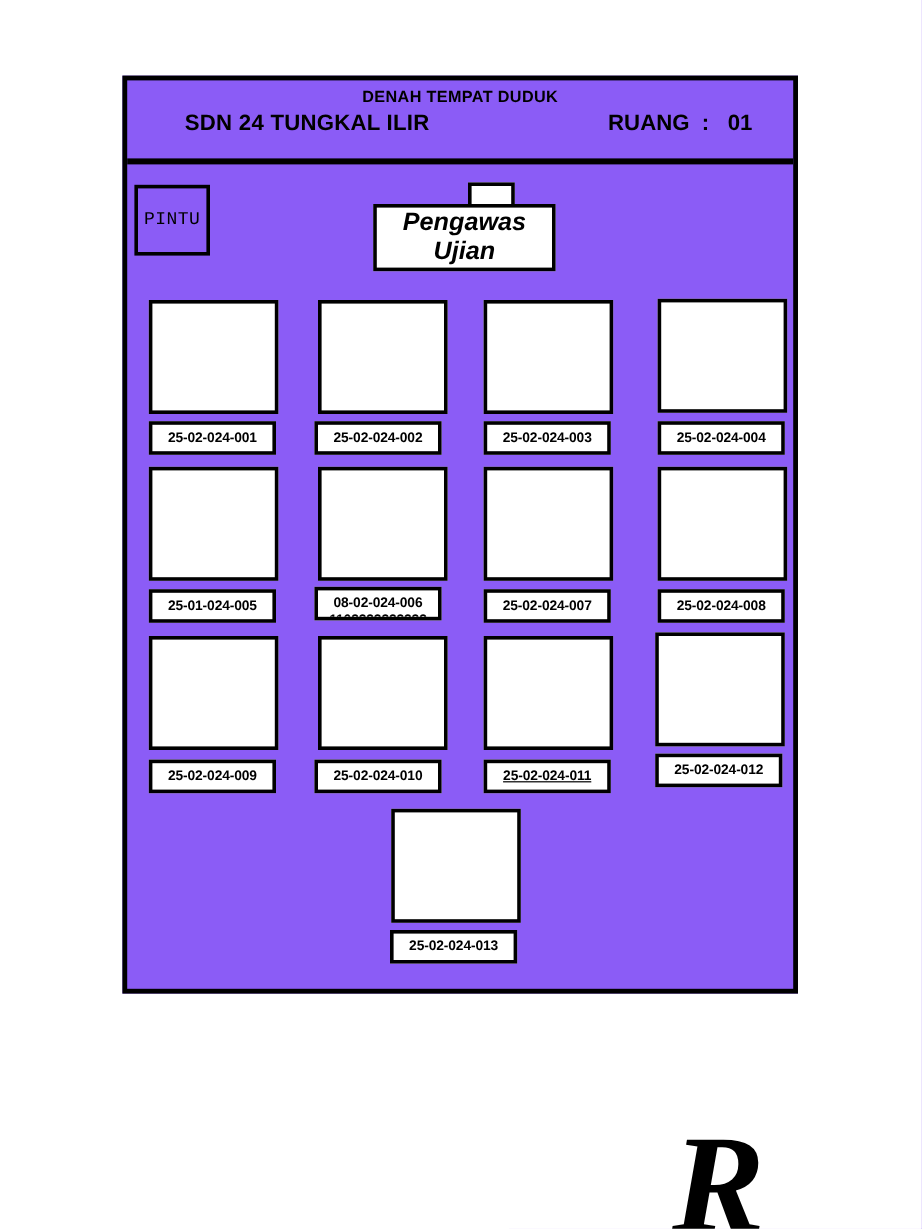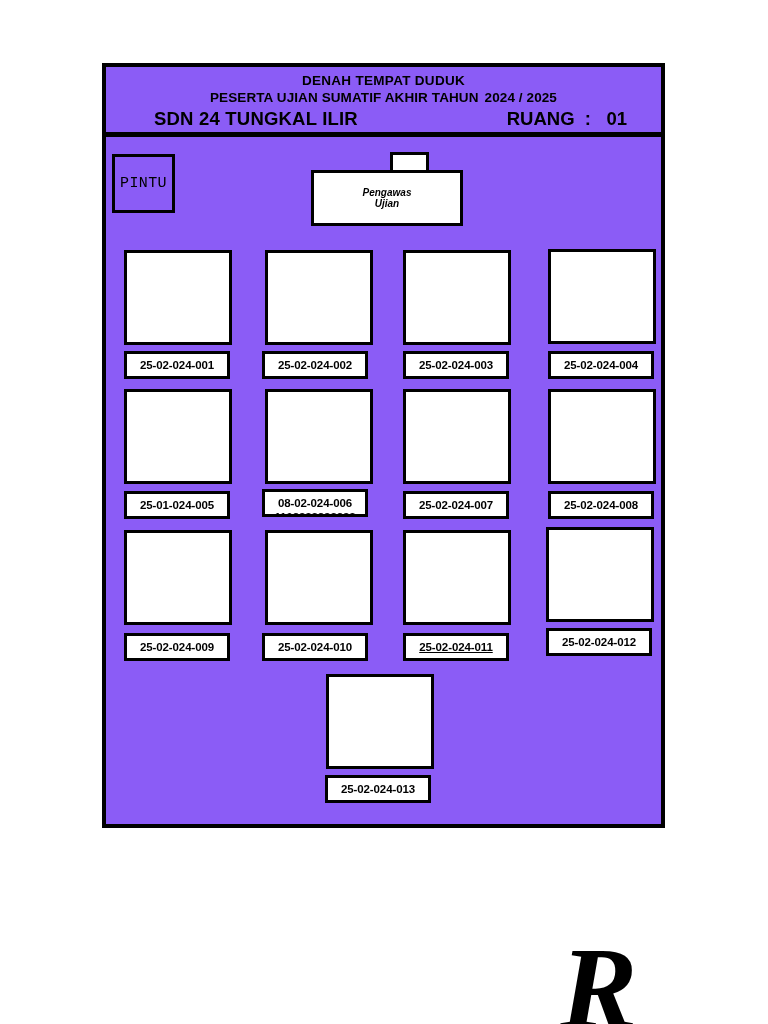--- a/index.html
+++ b/index.html
@@ -124,21 +124,21 @@
     box-sizing: border-box;
     border: 3px solid #000;
     background: #fff;
     z-index: 2;
     display: flex;
     flex-direction: column;
     align-items: center;
     justify-content: center;
   }
   #proctor-desk .desk-label {
-    font-size: 10px;
+    font-size: 21px;
     font-weight: bold;
     font-style: italic;
     line-height: 1.15;
     text-align: center;
   }
 
   
   .seat {
     position: absolute;
   }
@@ -197,21 +197,20 @@
     color: #000;
   }
 </style>
 </head>
 <body>
 
 <div id="seating-chart">
 
   <div id="chart-header">
     <div class="hdr-line1">DENAH TEMPAT DUDUK</div>
-    <div class="hdr-line2"><span>PESERTA UJIAN SUMATIF AKHIR TAHUN</span><span class="yr">2024 / 2025</span></div>
     <div class="hdr-line3">
       <span class="hdr-school">SDN 24 TUNGKAL ILIR</span>
       <span class="hdr-room">RUANG  :   01</span>
     </div>
   </div>
 
   <div id="door">
     <span class="door-label">PINTU</span>
   </div>
 

